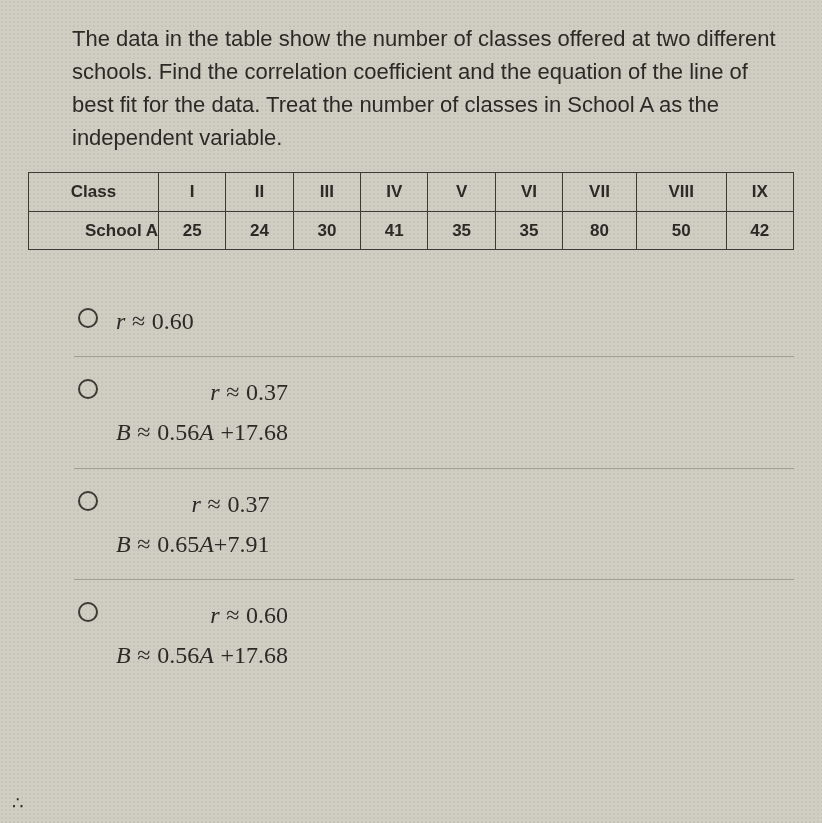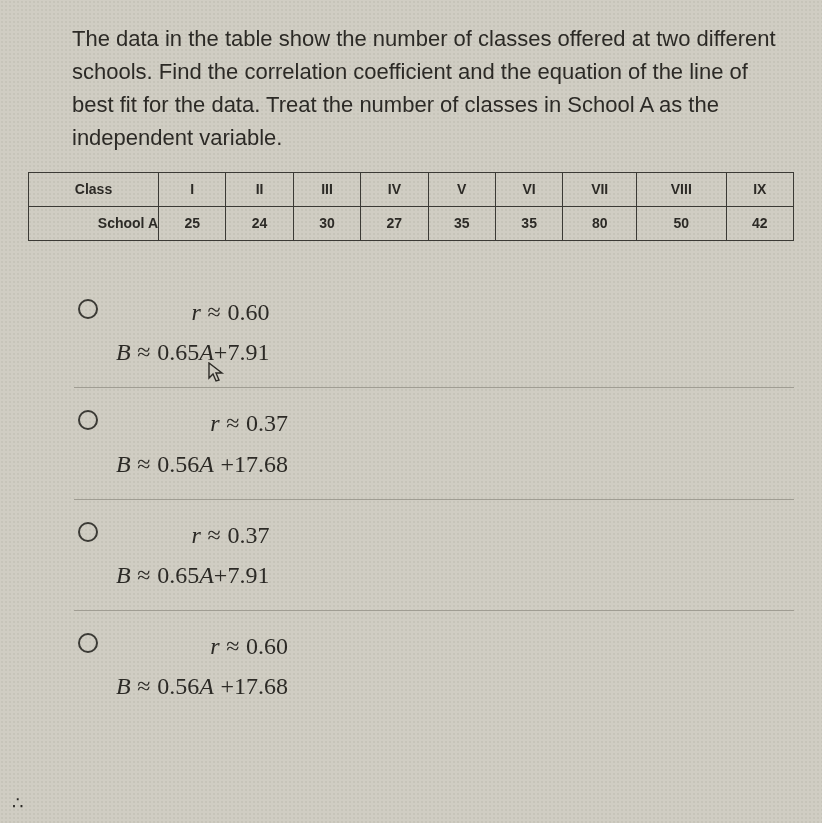--- a/index.html
+++ b/index.html
@@ -21,21 +21,21 @@
     .prompt {
       margin-bottom: 18px;
       font-size: 22px;
       margin-left: 44px;
     }
     table.data {
       border-collapse: collapse;
       width: 100%;
       margin-top: 10px;
       margin-bottom: 36px;
-      font-size: 14px;
+      font-size: 17px;
     }
     table.data th, table.data td {
       border: 1.5px solid #3b3a35;
       padding: 6px 0;
       text-align: center;
       font-weight: 700;
     }
     table.data td.rowhead {
       text-align: right;
       padding-left: 14px;
@@ -109,42 +109,37 @@
     <th>VI</th>
     <th>VII</th>
     <th>VIII</th>
     <th>IX</th>
   </tr>
   <tr>
     <td class="rowhead">School A</td>
     <td>25</td>
     <td>24</td>
     <td>30</td>
-    <td>27</td>
+    <td>41</td>
     <td>35</td>
     <td>35</td>
     <td>80</td>
     <td>50</td>
     <td>42</td>
   </tr>
 </tbody>
   </table>
 
 <div class="options">
 
   <div class="opt">
     <div class="radio"></div>
     <div class="opt-body">
       <div>
         <span class="math">r</span>&nbsp;<span class="approx">≈</span>&nbsp;<span class="num">0.60</span>
-      </div>
-      <div class="line2">
-        <span class="math">B</span>&nbsp;<span class="approx">≈</span>&nbsp;<span class="num">0.65</span><span class="math">A</span><span class="cursor"><svg width="18" height="22" viewBox="0 0 18 22">
-              <path d="M1 1 L1 16 L5 12 L8 19 L11 18 L8 11 L14 11 Z" fill="none" stroke="#2c2a26" stroke-width="1.4"></path>
-            </svg></span><span class="num">+</span><span class="num">7.91</span>
       </div>
     </div>
   </div>
 
   <div class="opt">
     <div class="radio"></div>
     <div class="opt-body">
       <div>
         <span class="math">r</span>&nbsp;<span class="approx">≈</span>&nbsp;<span class="num">0.37</span>
       </div>

